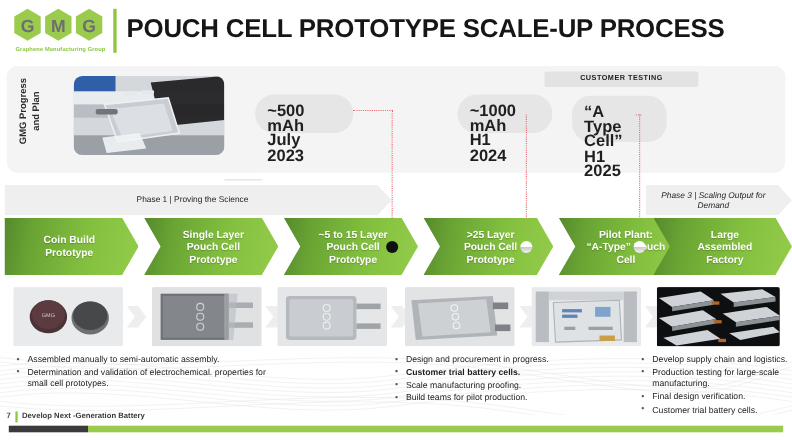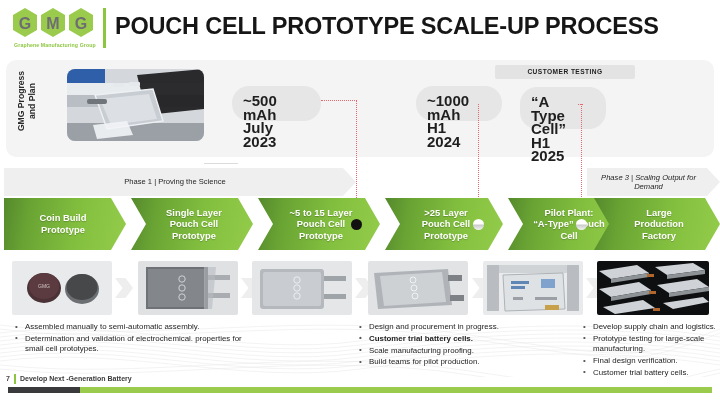--- a/index.html
+++ b/index.html
@@ -355,21 +355,21 @@
         <span>&gt;25 Layer</span><br><span>Pouch Cell</span><br><span>Prototype</span>
       </span>
     </div>
     <div class="chev" id="chev-5">
       <span>
         <span>Pilot Plant:</span><br><span>“A-Type” Pouch</span><br><span>Cell</span>
       </span>
     </div>
     <div class="chev" id="chev-6">
       <span>
-        <span>Large</span><br><span>Production</span><br><span>Factory</span>
+        <span>Large</span><br><span>Assembled</span><br><span>Factory</span>
       </span>
     </div>
   </div>
 
   <div class="milestone" id="ms-1"></div>
   <div class="milestone" id="ms-2"></div>
   <div class="milestone" id="ms-3"></div>
 
   <div id="strip">
 
@@ -494,21 +494,21 @@
       <div class="bullet-li">Determination and validation of electrochemical. properties for small cell prototypes.</div>
     </div>
     <div class="bullet-col" id="col-2">
       <div class="bullet-li">Design and procurement in progress.</div>
       <div class="bullet-li bold">Customer trial battery cells.</div>
       <div class="bullet-li">Scale manufacturing proofing.</div>
       <div class="bullet-li">Build teams for pilot production.</div>
     </div>
     <div class="bullet-col" id="col-3">
       <div class="bullet-li">Develop supply chain and logistics.</div>
-      <div class="bullet-li">Prototype testing for large-scale manufacturing.</div>
+      <div class="bullet-li">Production testing for large-scale manufacturing.</div>
       <div class="bullet-li">Final design verification.</div>
       <div class="bullet-li">Customer trial battery cells.</div>
     </div>
   </div>
 
   <div id="footer">
     <div id="footer-num">7</div>
     <div id="footer-tick"></div>
     <div id="footer-text">Develop Next -Generation Battery</div>
     <div id="footer-bar-dark"></div>

